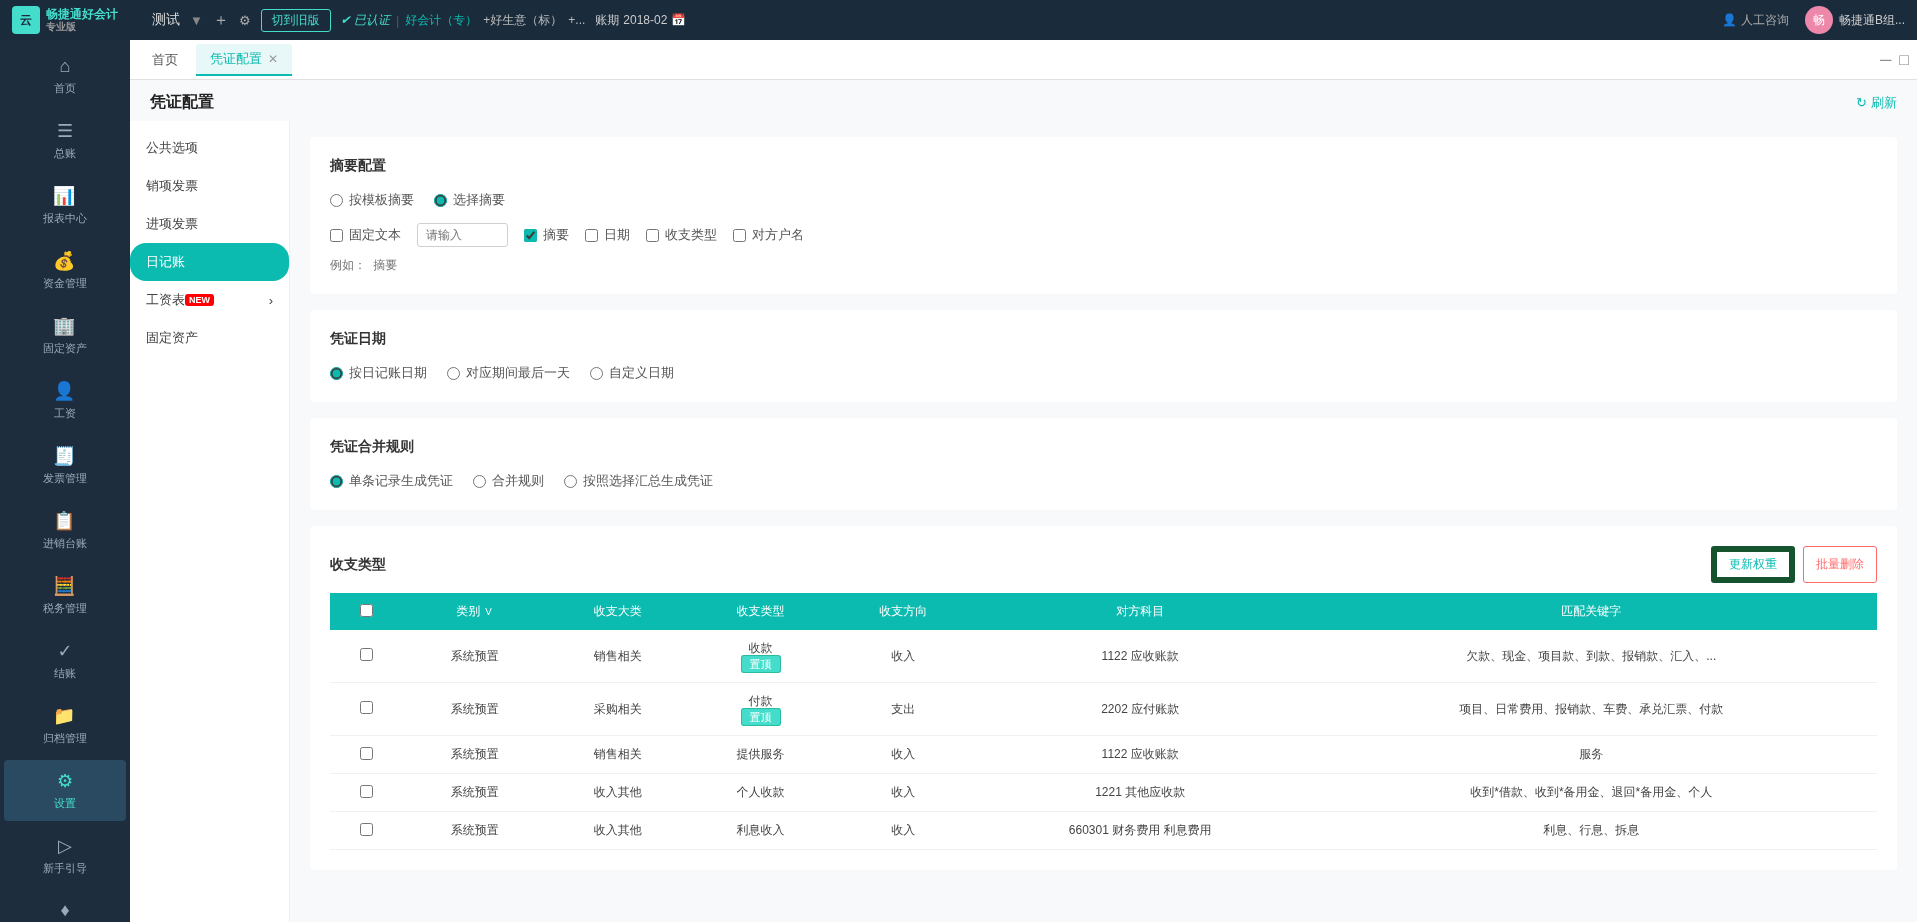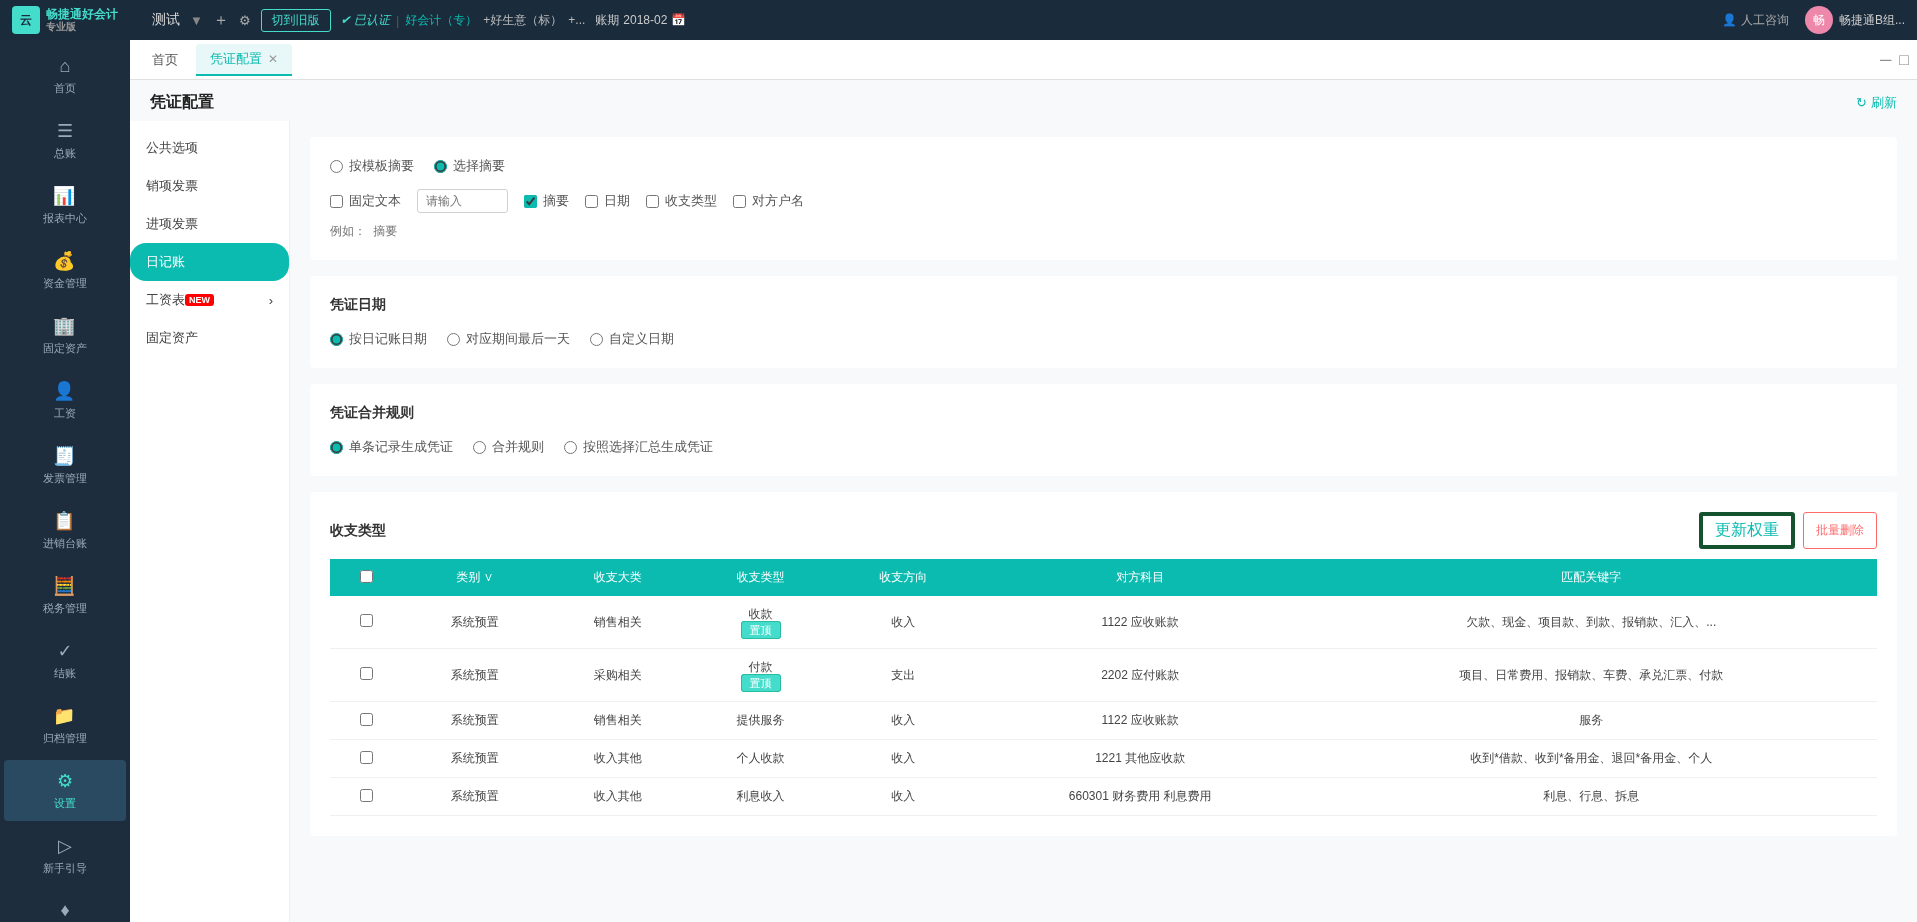--- a/index.html
+++ b/index.html
@@ -76,21 +76,21 @@
     .checkbox-label { display: flex; align-items: center; gap: 6px; cursor: pointer; font-size: 13px; color: #555; }
     .checkbox-label input[type="checkbox"] { accent-color: #0bbbb0; }
     .fixed-text-input { border: 1px solid #d0d0d0; border-radius: 3px; padding: 4px 8px; font-size: 12px; color: #aaa; outline: none; width: 91px; }
 
     
     .example-text { color: #737373; font-size: 12px; margin-top: 10px; }
     .example-text .example-label { margin-right: 4px; }
 
     
     .table-actions { display: flex; justify-content: flex-end; gap: 8px; margin-bottom: 10px; }
-    .btn-outline { border: 4px solid #14532d; color: #0bbbb0; background: #fff; padding: 4px 12px; border-radius: 3px; cursor: pointer; font-size: 16px; }
+    .btn-outline { border: 6px solid #14532d; color: #0bbbb0; background: #fff; padding: 4px 12px; border-radius: 3px; cursor: pointer; font-size: 12px; }
     .btn-danger { border: 1px solid #ff6b6b; color: #ff6b6b; background: #fff; padding: 4px 12px; border-radius: 3px; cursor: pointer; font-size: 12px; }
 
     .data-table { width: 100%; border-collapse: collapse; font-size: 12px; }
     .data-table thead tr { background: #0bbbb0; color: #fff; }
     .data-table thead th { padding: 10px 12px; text-align: center; font-weight: normal; border: none; }
     .data-table tbody tr { background: #fff; border-bottom: 1px solid #f0f0f0; }
     .data-table tbody td { padding: 10px 12px; text-align: center; color: #444; }
 
     
     .badge-top { background: #4dc; color: #fff; padding: 2px 8px; border-radius: 3px; font-size: 11px; border: 1px solid #2bbba0; cursor: pointer; }
@@ -256,20 +256,21 @@
           <span style="margin-left:auto;">›</span>
         </div>
         <div class="left-nav-item">
           <span>固定资产</span>
         </div>
       </div>
 
       <div class="main-content">
 
         <div class="section">
+          <div class="section-title">摘要配置</div>
 
           <div class="radio-group">
             <label class="radio-label">
               <input type="radio" name="summary" style="">
               <span>按模板摘要</span>
             </label>
             <label class="radio-label">
               <input type="radio" name="summary" checked="" style="">
               <span>选择摘要</span>
             </label>

